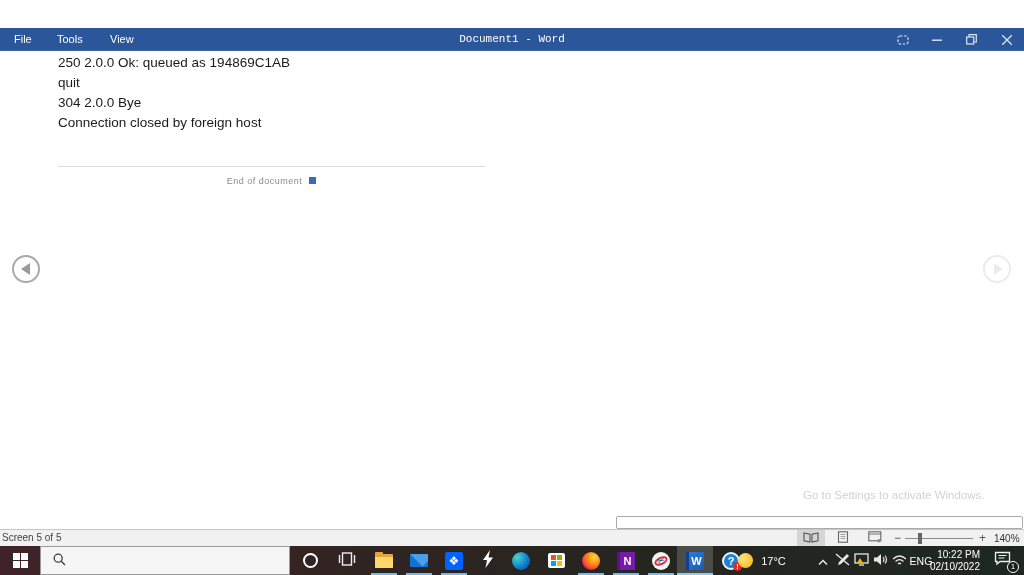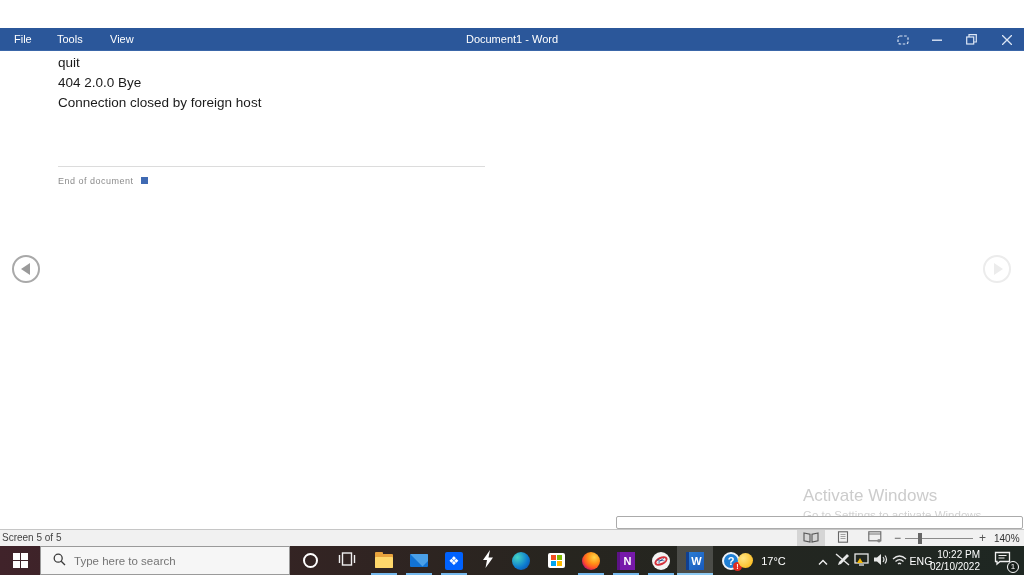--- a/index.html
+++ b/index.html
@@ -13,39 +13,39 @@
   .titlebar {
     position:absolute; left:0; top:0; width:1024px; height:23px;
     background:#2b579a; color:#ffffff; border-bottom:1px solid #3a66a8;margin-top:28px;
   }
   .menu-item {
     position:absolute; top:0; height:23px; line-height:23px;
     font-size:11px; color:#ffffff; padding:0 6px; cursor:default;
   }
   .win-title {
     position:absolute; left:0; right:0; top:0; height:40px; line-height:23px;
-    text-align:center; font-size:11px; color:#ffffff;
+    text-align:center; font-size:11px; color:#ffffff;font-family:Liberation Mono, monospace;
   }
   .win-btn {
     position:absolute; top:0; width:34px; height:23px;
     display:flex; align-items:center; justify-content:center; color:#dce6f5;
   }
   .win-btn svg { display:block; }
 
   
   .doc-text {
     position:absolute; left:58px; top:53px; width:460px;
     font-size:13.5px; line-height:20px; color:#1a1a1a;
   }
   .doc-divider {
     position:absolute; left:58px; top:166px; width:427px; height:1px; background:#dcdcdc;
   }
   .end-of-doc {
     position:absolute; top:176px; left:58px; width:427px;
-    text-align:left; font-size:9px; color:#8c8c8c; letter-spacing:0.5px;
+    text-align:center; font-size:9px; color:#8c8c8c; letter-spacing:0.5px;
   }
   .end-of-doc .eod-square {
     display:inline-block; width:7px; height:7px; background:#3f6ab3; margin-left:7px;
   }
 
   
   .nav-circle {
     position:absolute; width:28px; height:28px; border-radius:50%;
     display:flex; align-items:center; justify-content:center; background:#fff;
   }
@@ -179,38 +179,38 @@
     <div class="win-btn" style="left:990px;">
       <span>
         <svg width="10" height="10" viewBox="0 0 10 10">
             <path d="M0 0 L10 10 M10 0 L0 10" stroke="#dce6f5" stroke-width="1.3"></path>
           </svg>
       </span>
     </div>
   </div>
 
   <div class="doc-text">
+    <div>250 2.0.0 Ok: queued as 194869C1AB</div>
     <div>quit</div>
-    <div>404 2.0.0 Bye</div>
+    <div>304 2.0.0 Bye</div>
     <div>Connection closed by foreign host</div>
   </div>
   <div class="doc-divider"></div>
   <div class="end-of-doc">
     <span>End of document</span><span class="eod-square"></span>
   </div>
 
   <div class="nav-circle nav-left">
     <span class="tri-left"></span>
   </div>
   <div class="nav-circle nav-right">
     <span class="tri-right"></span>
   </div>
 
   <div class="watermark">
-    <div class="wm1">Activate Windows</div>
     <div class="wm2">Go to Settings to activate Windows.</div>
   </div>
 
   <div class="hscroll"></div>
 
   <div class="statusbar">
     <div class="status-left">Screen 5 of 5</div>
 
     <div class="view-btn active" style="left:797px;">
       <span>
@@ -255,21 +255,20 @@
         </span>
     </div>
 
     <div class="search-box">
       <span class="search-glyph">
         <svg width="13" height="13" viewBox="0 0 13 13">
             <circle cx="5.2" cy="5.2" r="4" fill="none" stroke="#3b3b3b" stroke-width="1.3"></circle>
             <path d="M8.2 8.2 L12 12" stroke="#3b3b3b" stroke-width="1.3"></path>
           </svg>
       </span>
-      <input type="text" placeholder="Type here to search" style="">
     </div>
 
     <div class="tb-btn app-btn" style="left:292px;">
       <span class="cortana-circle"></span>
     </div>
 
     <div class="tb-btn app-btn" style="left:329px;">
       <span>
         <svg width="18" height="14" viewBox="0 0 18 14">
             <rect x="4.5" y="1" width="9" height="12" fill="none" stroke="#f0f0f0" stroke-width="1.4"></rect>

